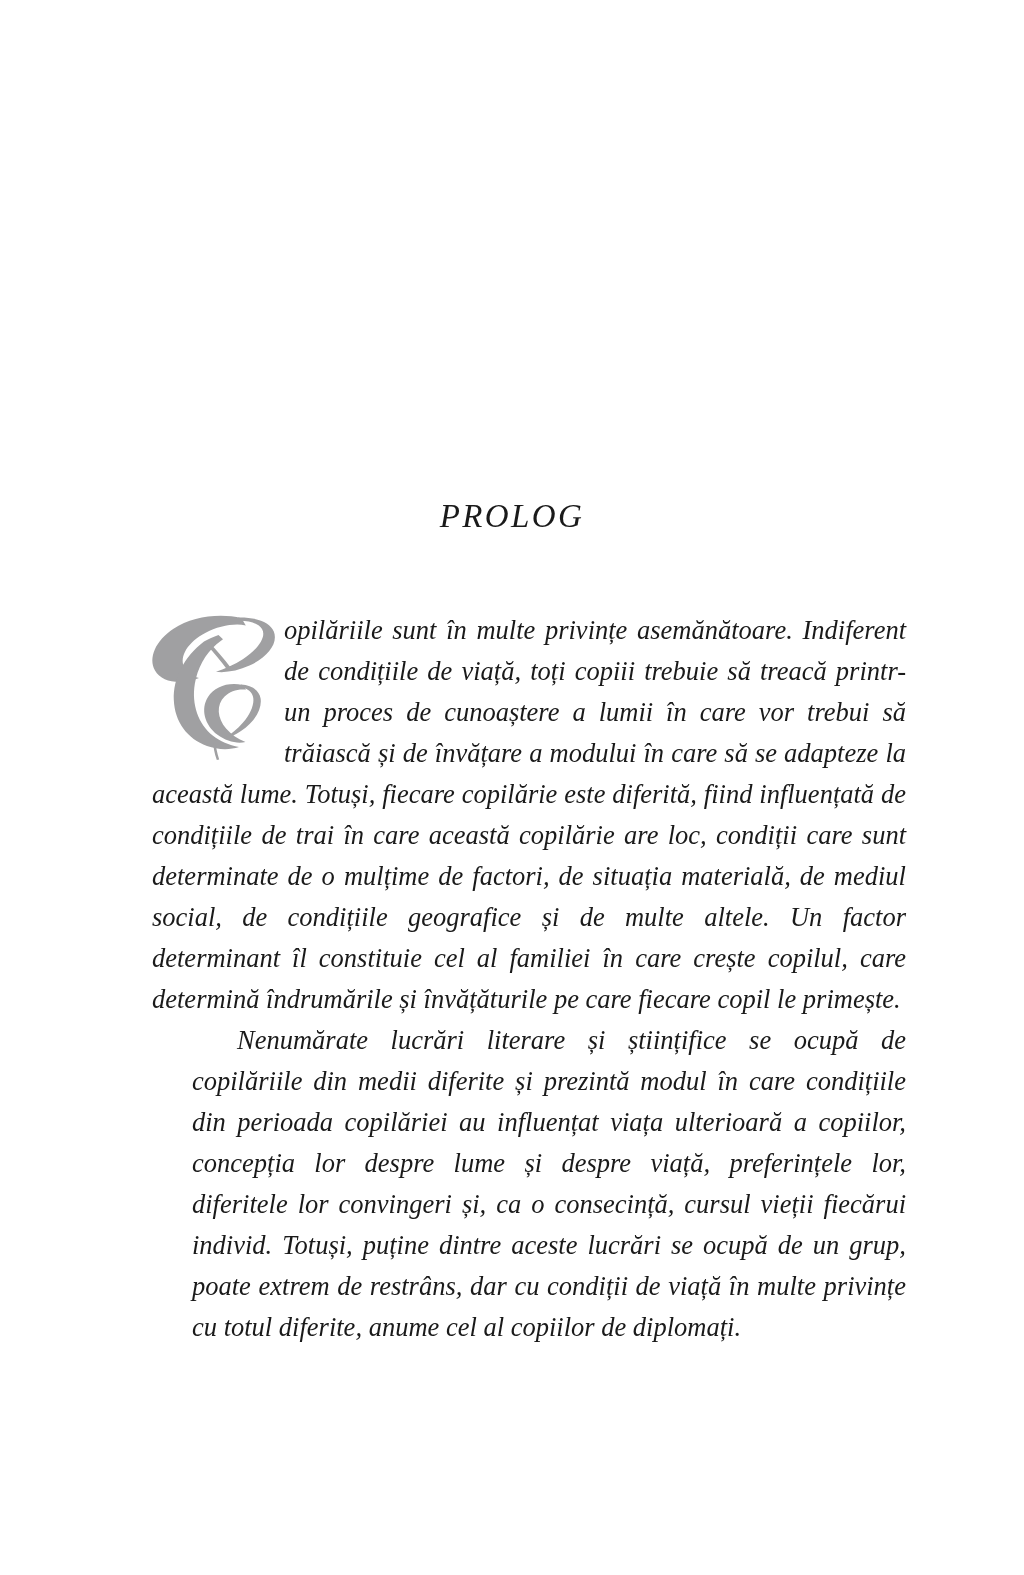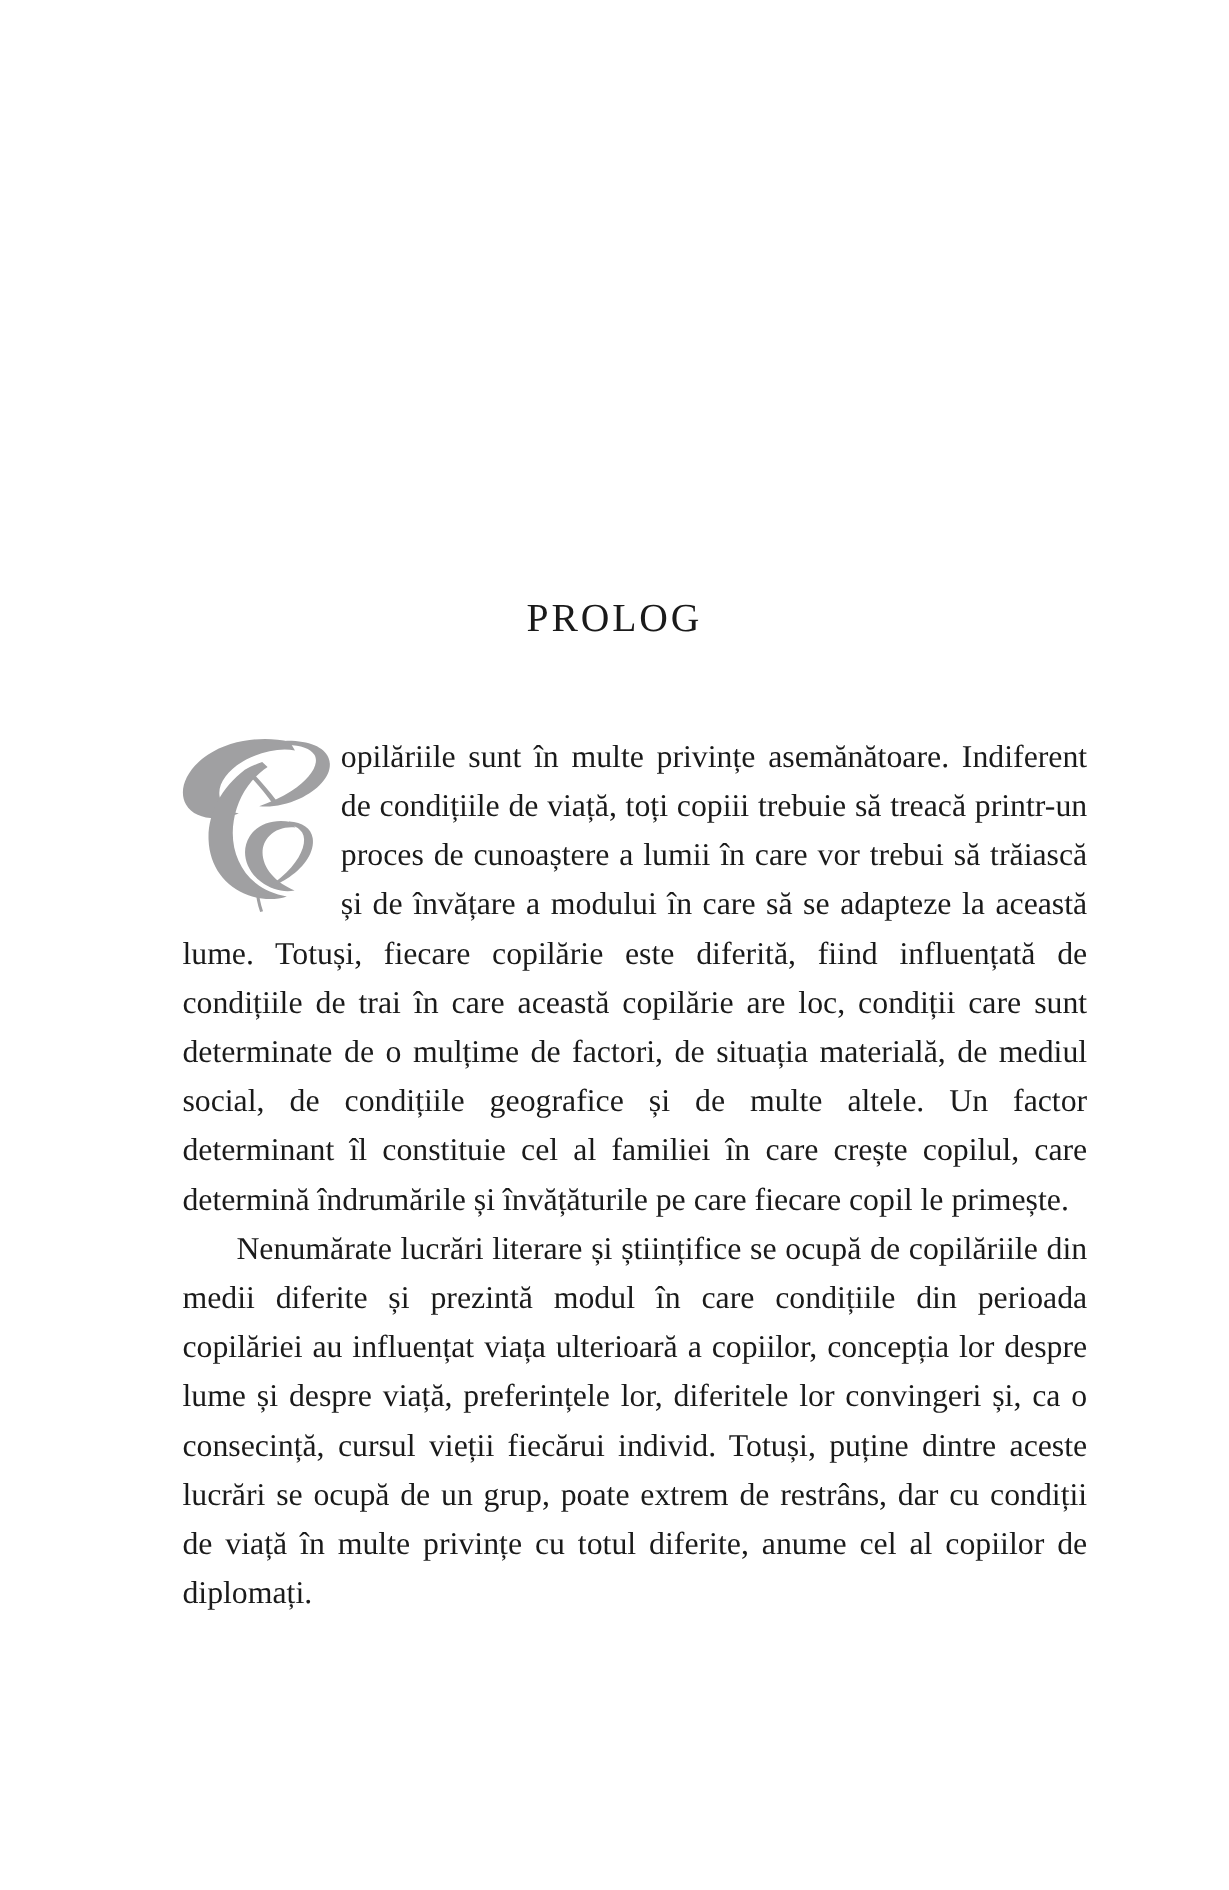--- a/index.html
+++ b/index.html
@@ -11,20 +11,21 @@
 
   .page {
     position: relative;
     width: 1024px;
     height: 1575px;
     margin: 0 auto;
     background: #ffffff;
     overflow: hidden;
     font-family: "Liberation Serif", "DejaVu Serif", serif;
     color: #1a1a1a;
+    font-style: italic;
   }
 
   
   .chapter-title {
     position: absolute;
     top: 478px;
     left: 0;
     width: 1024px;
     text-align: center;
     font-family: "Liberation Serif", "DejaVu Serif", serif;
@@ -54,20 +55,21 @@
     font-family: "Liberation Serif", "DejaVu Serif", serif;
   }
 
   
   .par-opening {
     text-indent: 0;
   }
 
   .par-indent {
     text-indent: 45px;
+    margin-left: 40px;
   }
 
   
   .dropcap {
     float: left;
     width: 134px;
     height: 123px;
     margin: 2px 4px 0 -6px;
     shape-outside: margin-box;
   }

